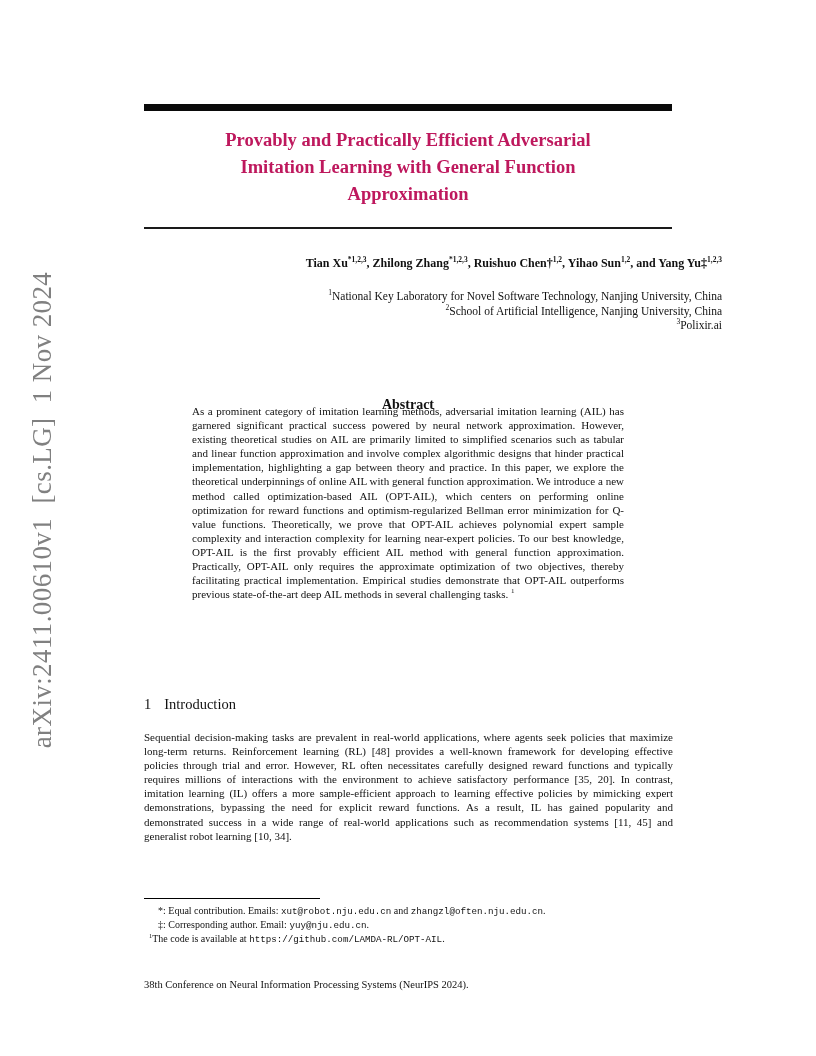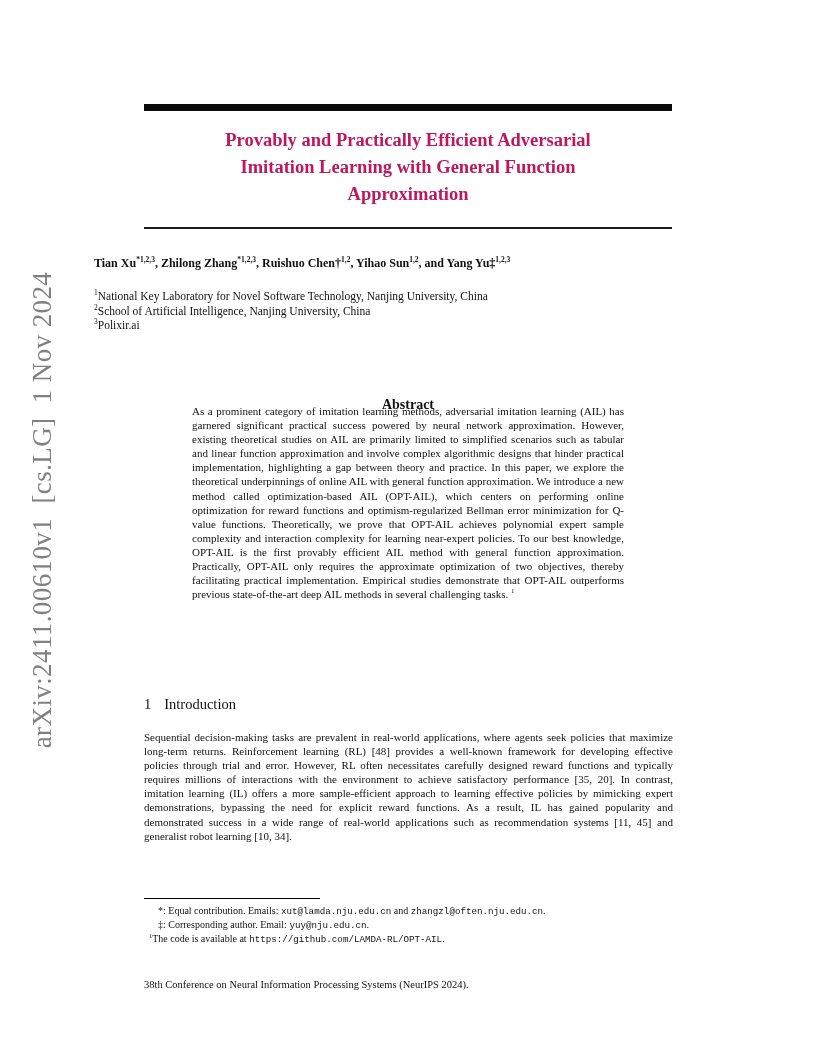--- a/index.html
+++ b/index.html
@@ -45,31 +45,31 @@
   .rule-thin {
     position: absolute;
     left: 144px; top: 227px;
     width: 528px; height: 2px;
     background: #1a1a1a;
   }
   .authors {
     position: absolute;
     left: 94px; top: 256px;
     width: 628px;
-    text-align: left;
+    text-align: right;
     font-weight: bold;
     font-size: 12px;
     white-space: nowrap;
   }
   .authors sup { font-size: 7.5px; vertical-align: super; line-height: 0; }
   .affiliations {
     position: absolute;
     left: 94px; top: 289px;
     width: 628px;
-    text-align: left;
+    text-align: right;
     font-size: 11.5px;
     line-height: 14.5px;
   }
   .affiliations sup { font-size: 7.5px; vertical-align: super; line-height: 0; }
   .abstract-heading {
     position: absolute;
     left: 144px; top: 397px;
     width: 528px;
     text-align: center;
     font-size: 14px;
@@ -155,20 +155,20 @@
     <span class="sec-num">1</span><span>Introduction</span>
   </div>
 
   <div class="body-text">
       <p>Sequential decision-making tasks are prevalent in real-world applications, where agents seek policies that maximize long-term returns. Reinforcement learning (RL) [48] provides a well-known framework for developing effective policies through trial and error. However, RL often necessitates carefully designed reward functions and typically requires millions of interactions with the environment to achieve satisfactory performance [35, 20]. In contrast, imitation learning (IL) offers a more sample-efficient approach to learning effective policies by mimicking expert demonstrations, bypassing the need for explicit reward functions. As a result, IL has gained popularity and demonstrated success in a wide range of real-world applications such as recommendation systems [11, 45] and generalist robot learning [10, 34].</p>
     </div>
 
   <div class="footnote-rule"></div>
 
   <div class="footnotes">
-      <div class="footnote"><span>*: Equal contribution. Emails: </span><span class="mono">xut@lamda.nju.edu.cn</span><span> and </span><span class="mono">zhangzl@often.nju.edu.cn</span><span>.</span></div>
+      <div class="footnote"><span>*: Equal contribution. Emails: </span><span class="mono">xut@robot.nju.edu.cn</span><span> and </span><span class="mono">zhangzl@often.nju.edu.cn</span><span>.</span></div>
       <div class="footnote"><span>‡: Corresponding author. Email: </span><span class="mono">yuy@nju.edu.cn</span><span>.</span></div>
       <div class="footnote code-note"><sup>1</sup><span>The code is available at </span><span class="mono">https://github.com/LAMDA-RL/OPT-AIL</span><span>.</span></div>
     </div>
 
   <div class="page-footer">38th Conference on Neural Information Processing Systems (NeurIPS 2024).</div>
 
 </div>
 
 </body></html>

